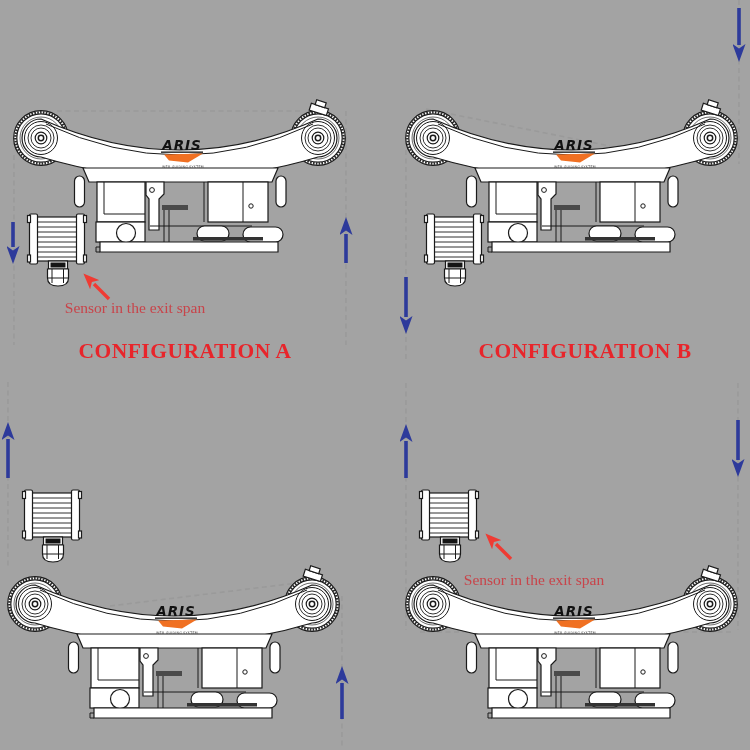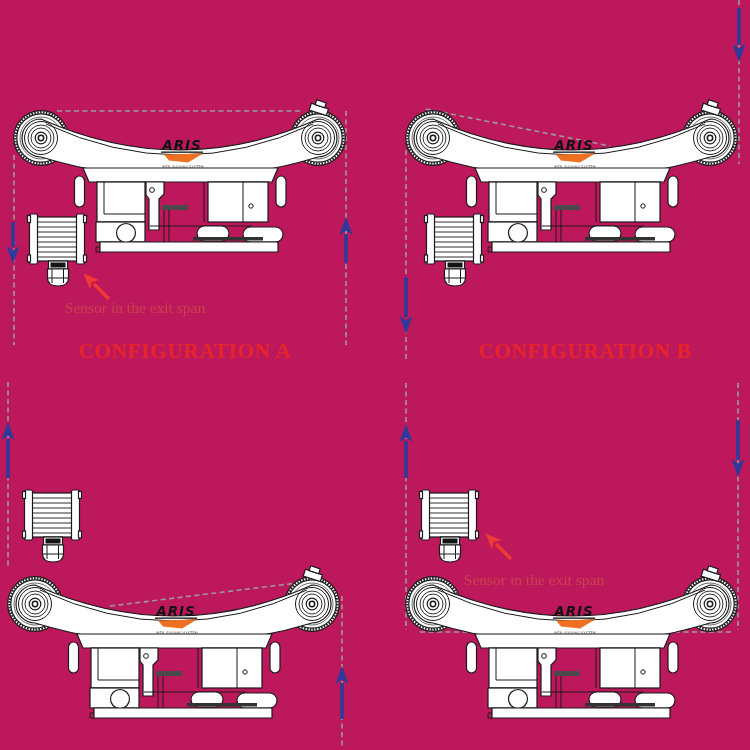--- a/index.html
+++ b/index.html
@@ -1,16 +1,16 @@
 <!DOCTYPE html>
 <html><head>
 <meta charset="utf-8">
 <style>
   html,body{margin:0;padding:0;background:#fff;}
-  .stage{width:750px;height:750px;position:relative;background:#be185d;}
+  .stage{width:750px;height:750px;position:relative;background:#a3a3a3;}
   svg text{user-select:none;}
   .dash{stroke:#9a9a9a;stroke-width:1.6;stroke-dasharray:5 3.5;fill:none;}
   .ml{stroke:#1a1a1a;stroke-width:1.2;fill:#fff;}
   .mln{stroke:#1a1a1a;stroke-width:1;fill:none;}
   .blue-shaft{stroke:#2d3a9b;stroke-width:3.6;fill:none;}
   .red-shaft{stroke:#ef3b33;stroke-width:3.4;fill:none;}
   .caption{font-family:"Liberation Serif",serif;font-size:15.5px;fill:#c8444a;}
   .config-title{font-family:"Liberation Serif",serif;font-size:21.5px;font-weight:bold;fill:#e8252b;letter-spacing:.5px;}
   .logo-text{font-family:"DejaVu Sans",sans-serif;font-style:italic;font-weight:bold;font-size:13.5px;fill:#111;letter-spacing:1px;}
   .logo-tag{font-family:"DejaVu Sans",sans-serif;font-size:3.3px;fill:#444;letter-spacing:.25px;}

